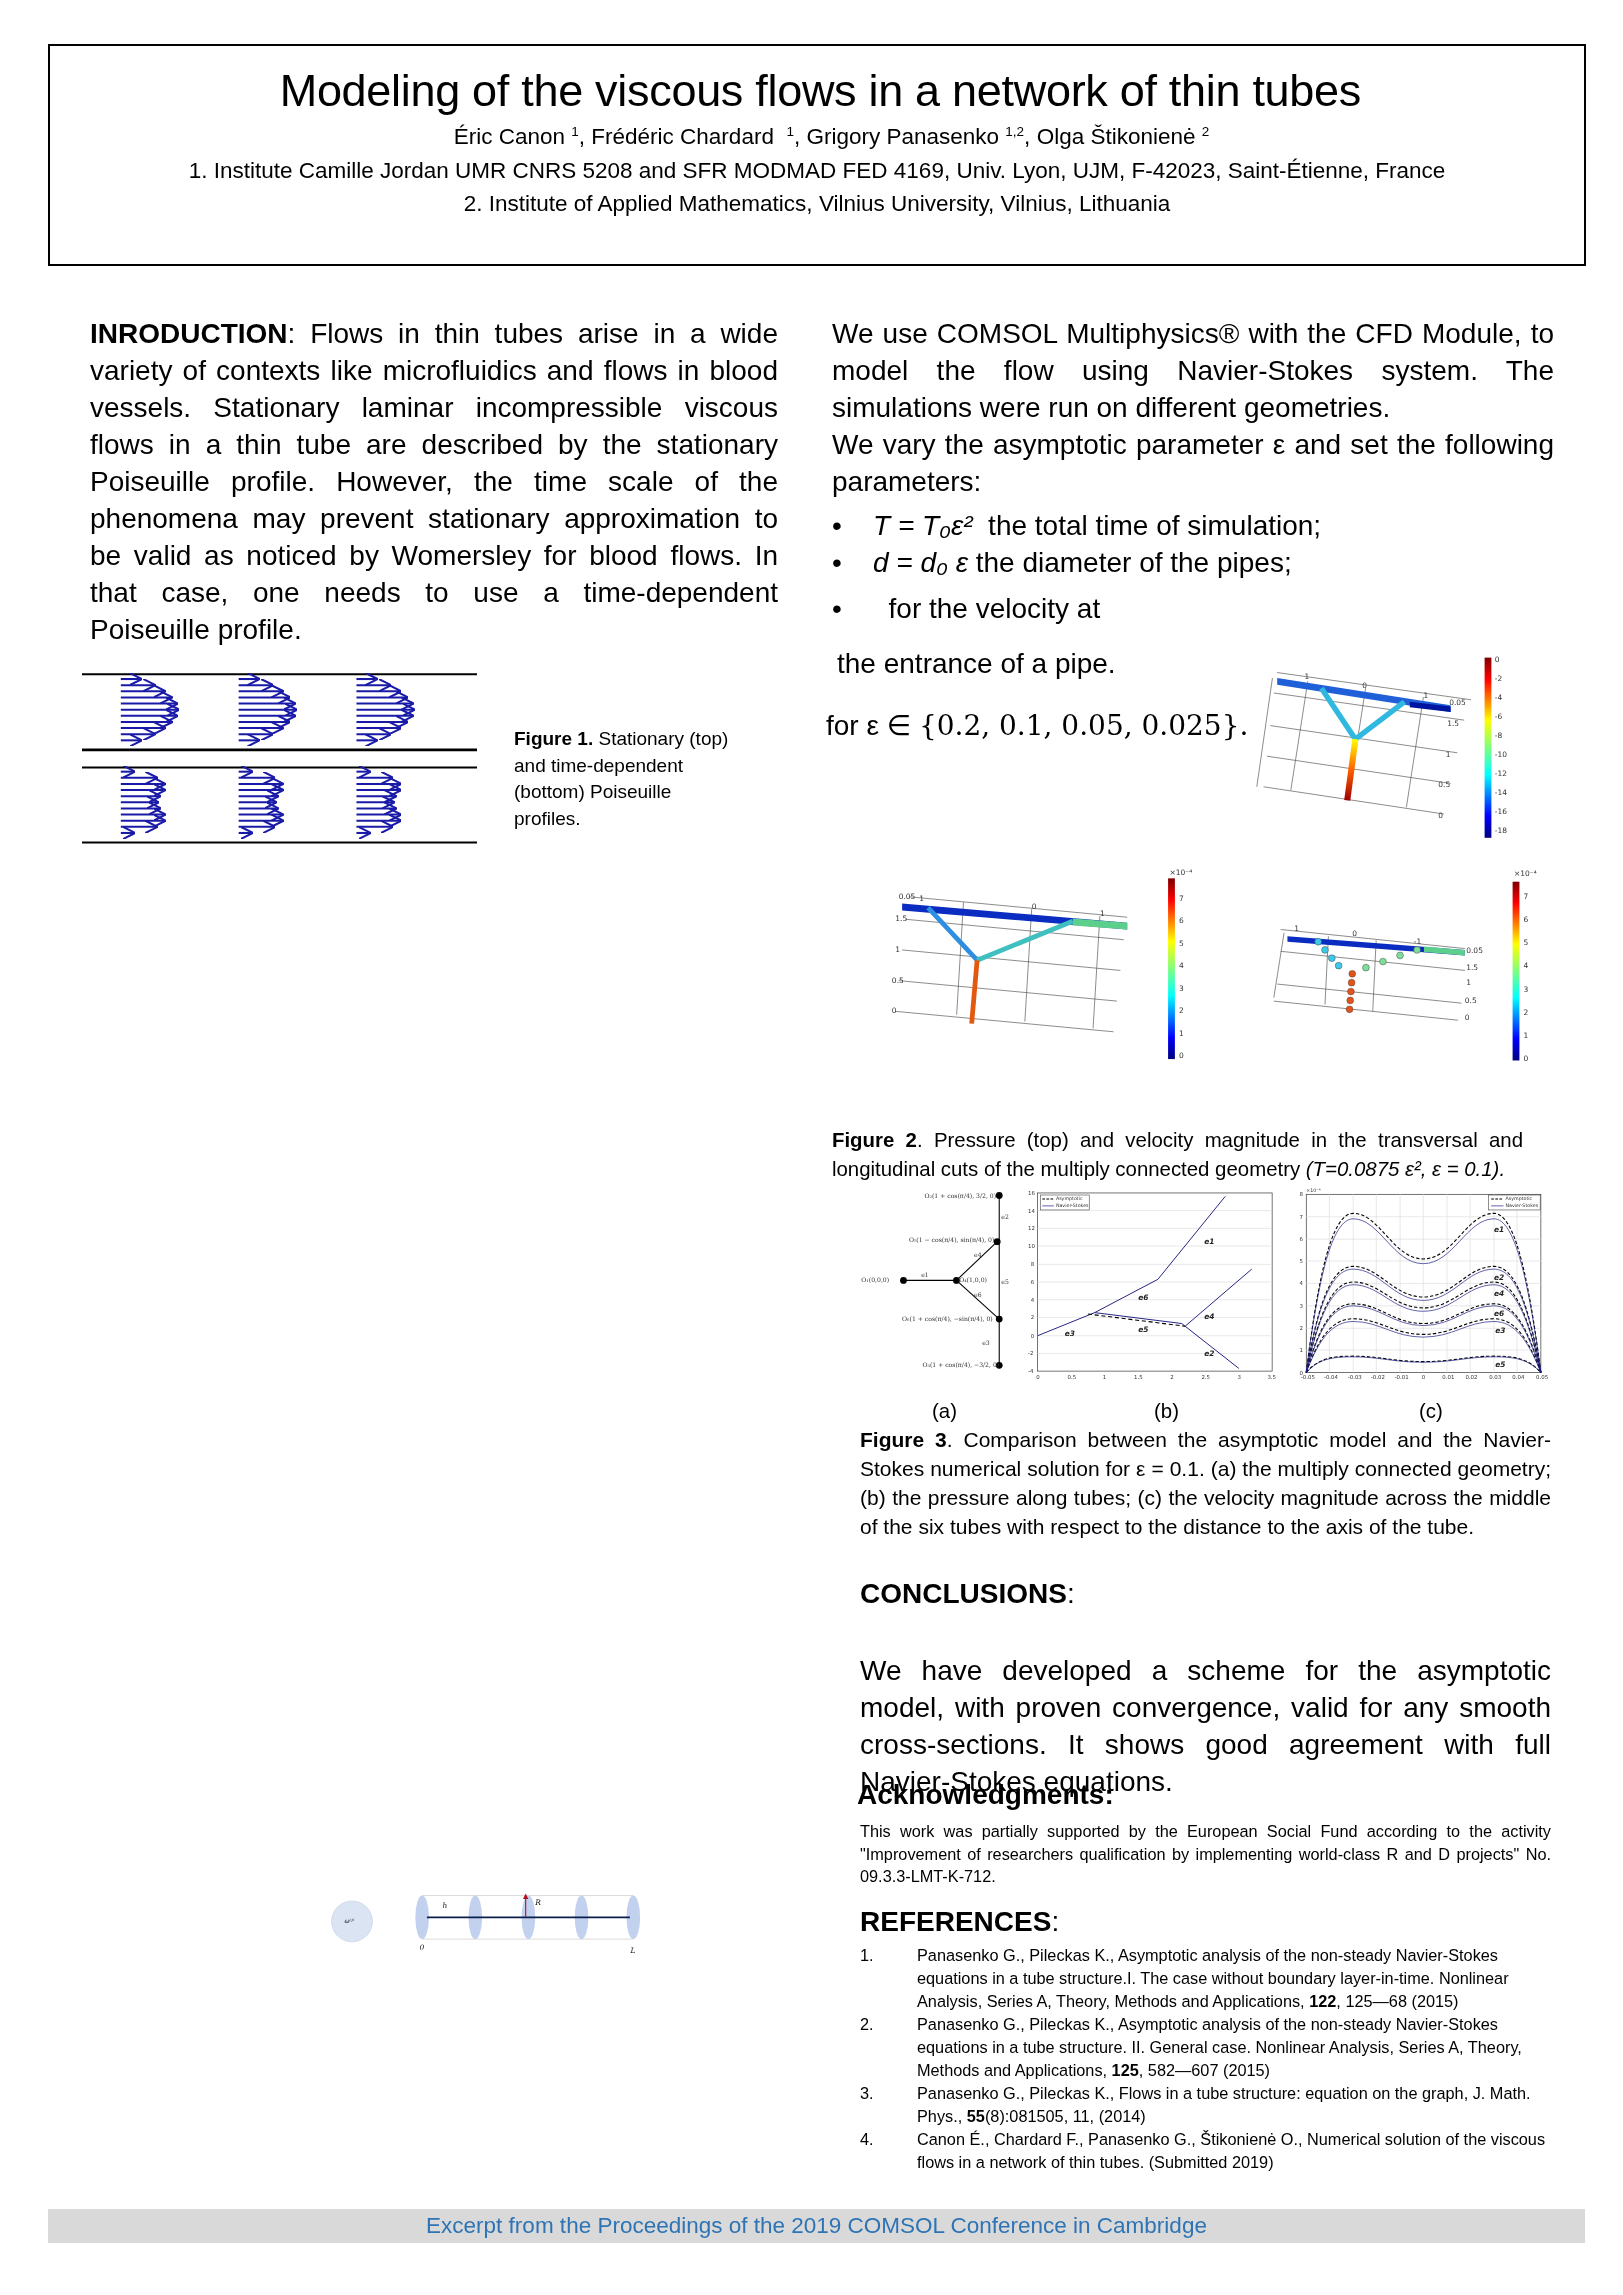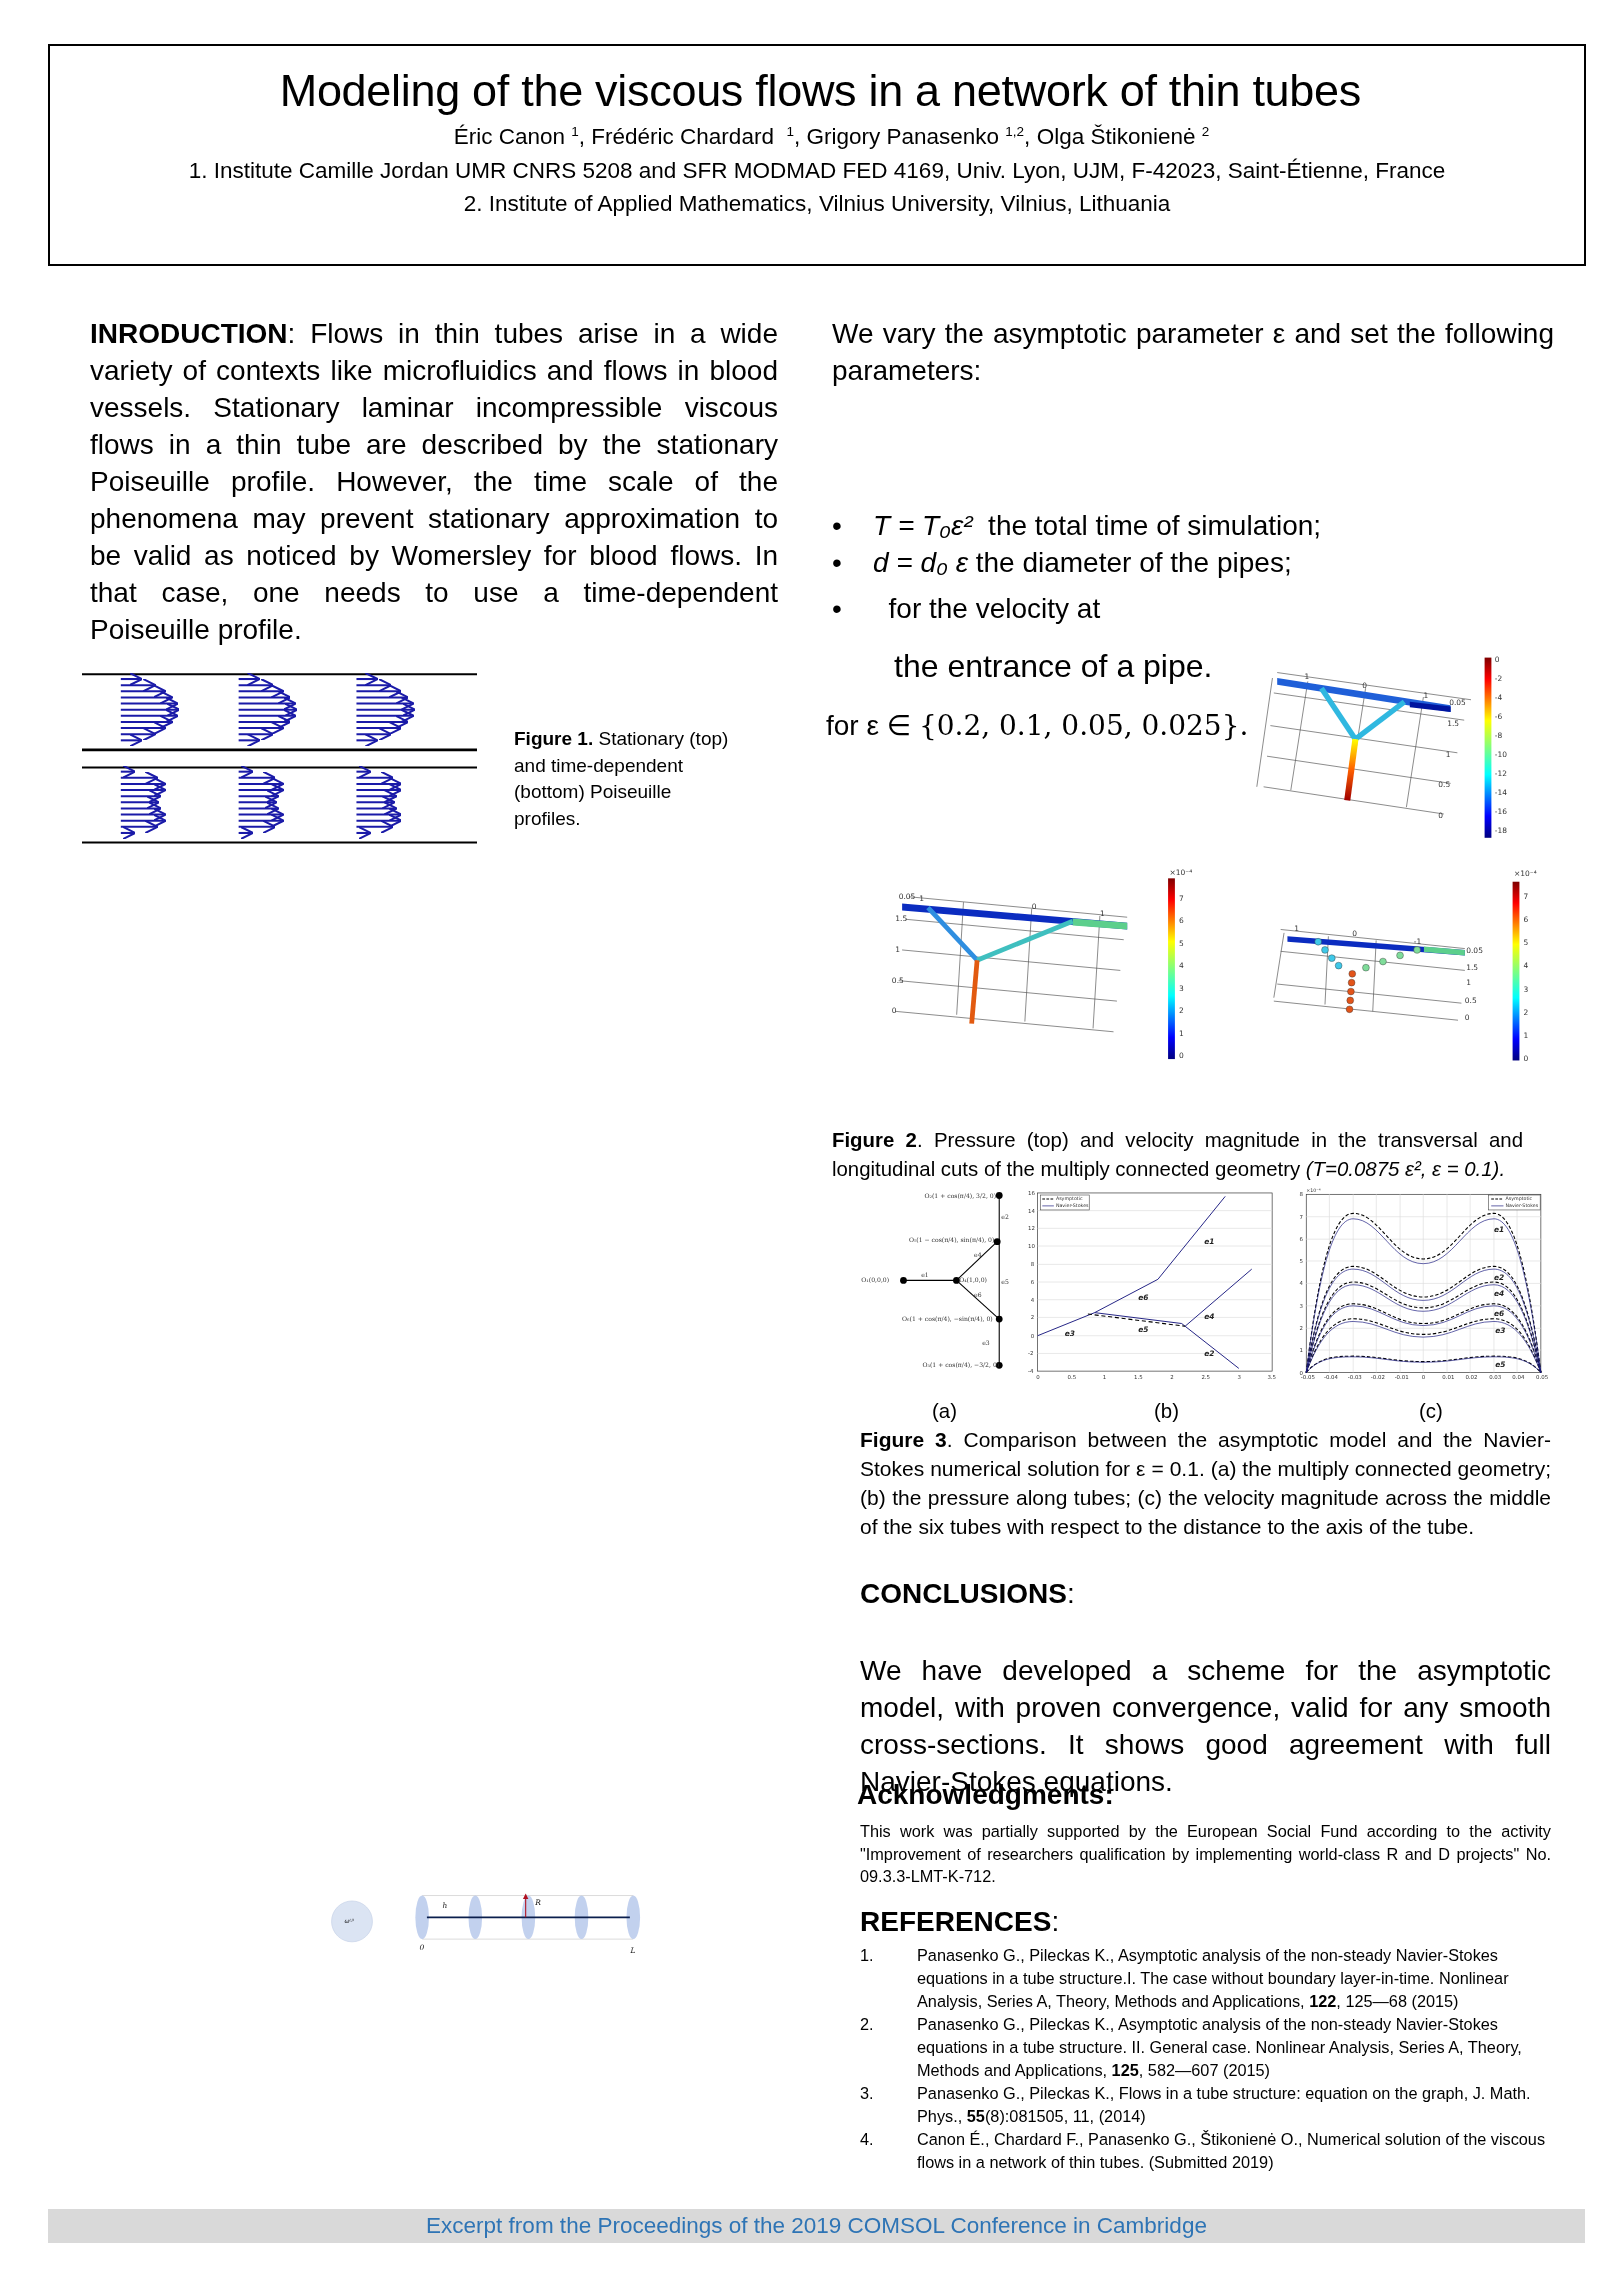--- a/index.html
+++ b/index.html
@@ -21,21 +21,21 @@
   .intro { left: 90px; top: 315px; width: 688px; }
   .b { font-weight: bold; }
   .i { font-style: italic; }
 
   .methods { left: 832px; top: 315px; width: 722px; }
   .bullets { left: 832px; top: 507px; width: 722px; font-size: 28px; line-height: 37px; }
   .bullet-row { display: flex; align-items: baseline; height: 37px; }
   .bullet-dot { width: 41px; flex: 0 0 41px; }
   .math { font-family: "DejaVu Serif", "Liberation Serif", serif; font-style: italic; }
   .formula-row { height: 54px; align-items: center; }
-  .entrance { left: 894px; top: 648px; font-size: 32px; }
+  .entrance { left: 837px; top: 648px; font-size: 28px; }
 
   .results { left: 826px; top: 707px; font-size: 28px; line-height: 38px; }
   .results .set { font-family: "DejaVu Serif", "Liberation Serif", serif; }
 
   
   .fig1 { left: 82px; top: 664px; width: 395px; height: 184px; }
   .fig1-caption { left: 514px; top: 726px; width: 225px; font-size: 19px; line-height: 26.6px; }
 
   
   .fig2-top { left: 1219px; top: 644px; width: 368px; height: 204px; }
@@ -178,20 +178,21 @@
         <line x1="57" y1="239" x2="108" y2="239"></line>
       <line x1="57" y1="248" x2="75" y2="248"></line>
     </g>
   </g>
 </svg>
 <div class="abs fig1-caption">
   <span class="b">Figure 1.</span><span> Stationary (top) and  time-dependent (bottom) Poiseuille profiles.</span>
 </div>
 
 <div class="abs col-text methods">
+  <div>We use COMSOL Multiphysics® with the CFD Module, to model the flow using Navier-Stokes system. The simulations were run on different geometries.</div>
   <div>We vary the asymptotic parameter ε and set the following parameters:</div>
 </div>
 <div class="abs bullets">
   <div class="bullet-row">
     <span class="bullet-dot">•</span>
     <span class="i">T = T₀ε²</span>
     <span style="white-space:pre">  the total time of simulation;</span>
   </div>
   <div class="bullet-row">
     <span class="bullet-dot">•</span>

